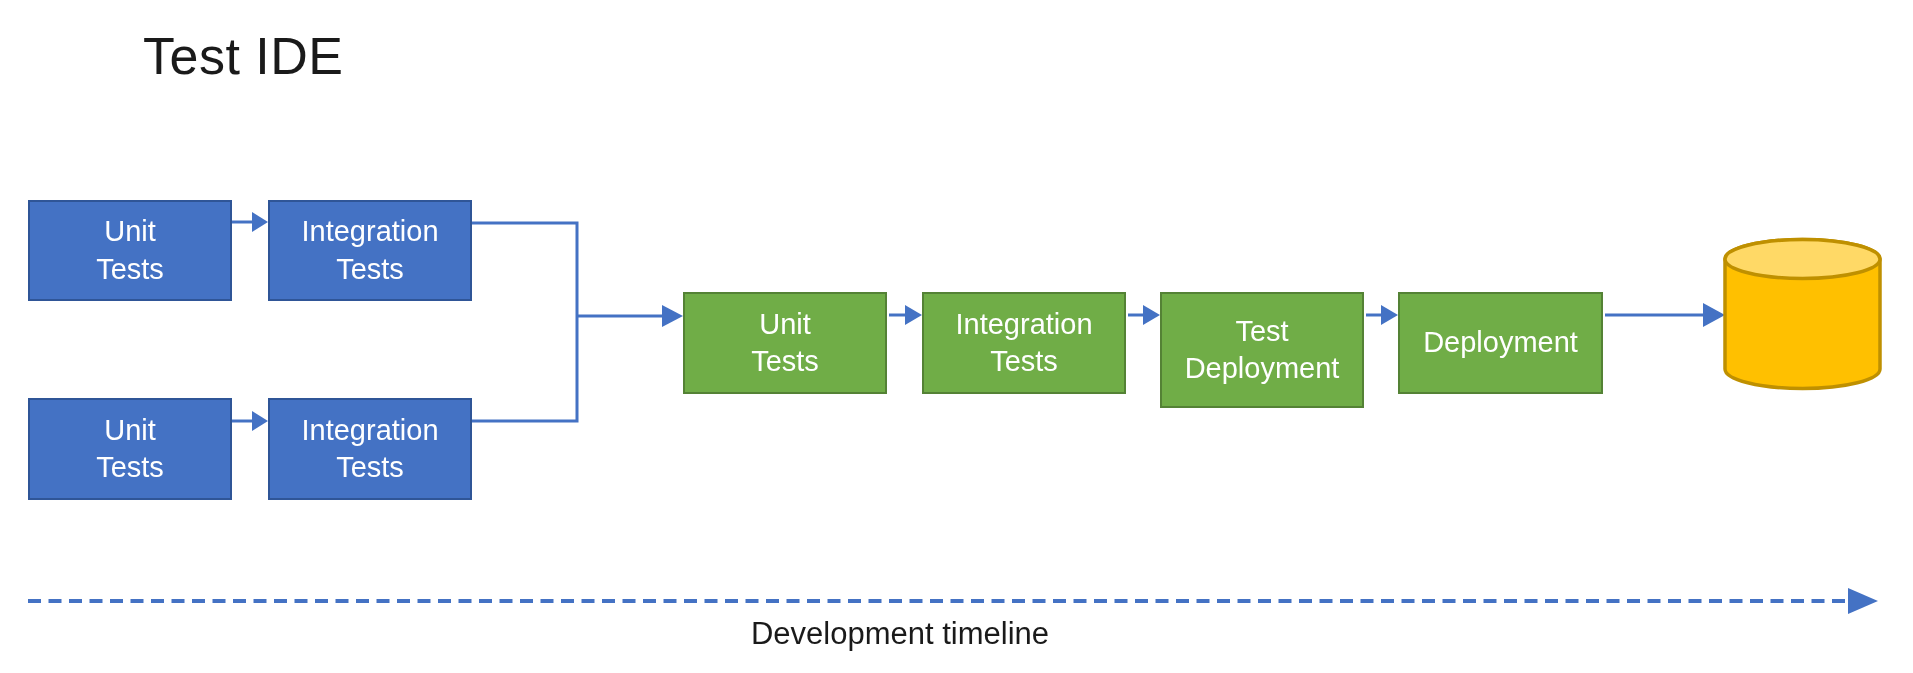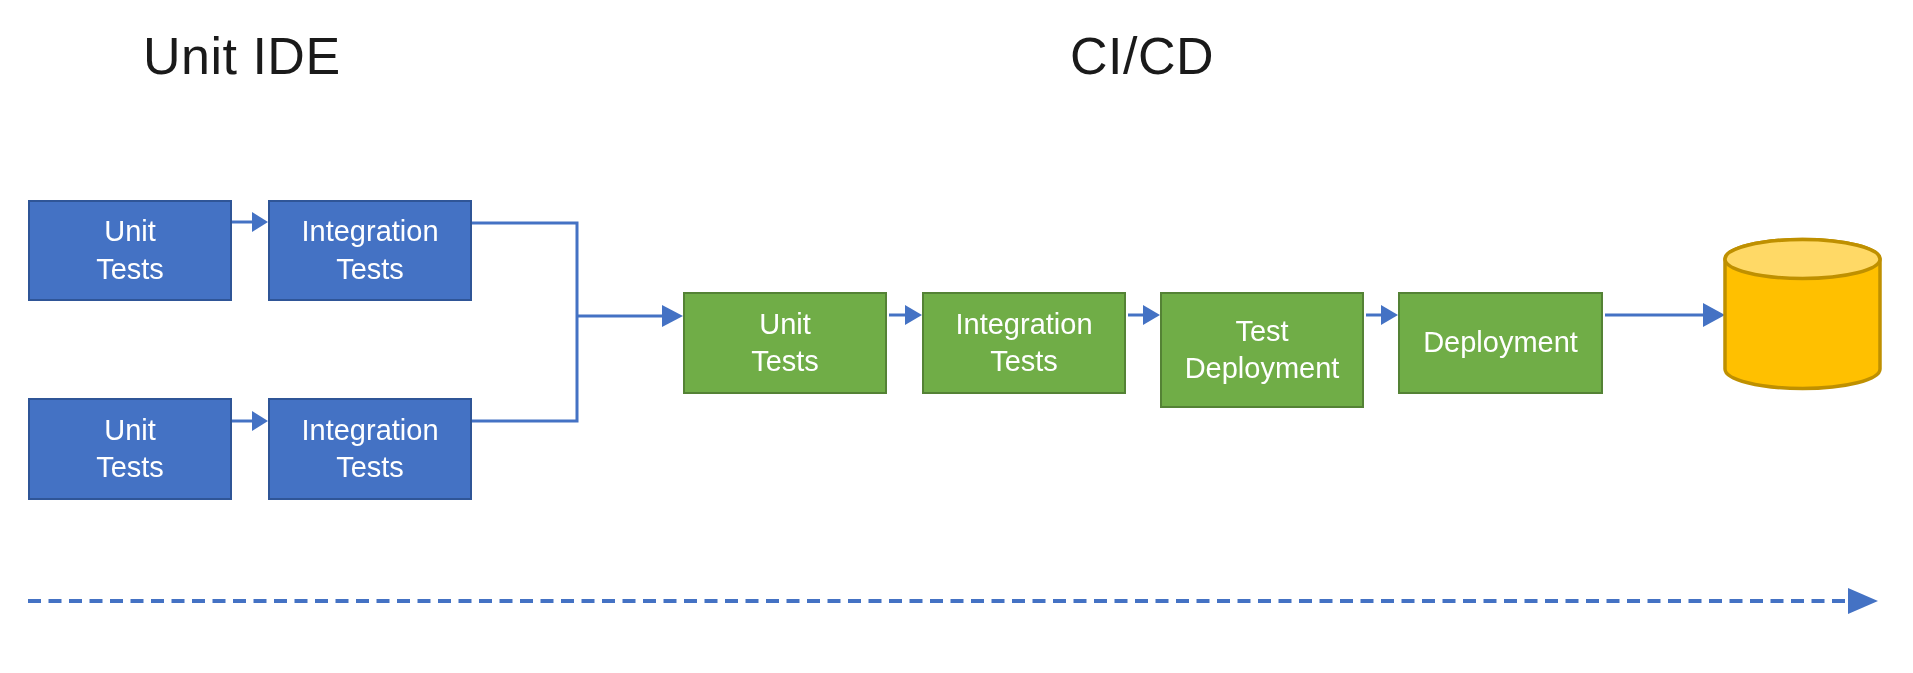--- a/index.html
+++ b/index.html
@@ -51,22 +51,21 @@
   .timeline-label{
     position:absolute;left:0;top:616px;width:1800px;
     text-align:center;font-size:31px;color:var(--title-text);
   }
 </style>
 </head>
 <body>
 
 <div class="stage">
 
-  <div class="section-title title-local">Unit IDE</div>
-  <div class="section-title title-cicd">CI/CD</div>
+  <div class="section-title title-local">Test IDE</div>
 
   <div class="node blue b-unit-1">Unit
 Tests</div>
   <div class="node blue b-int-1">Integration
 Tests</div>
   <div class="node blue b-unit-2">Unit
 Tests</div>
   <div class="node blue b-int-2">Integration
 Tests</div>
 
@@ -105,13 +104,14 @@
 
     <g>
       <path class="cyl-body" d="M1725,259 L1725,369 A77.5,19.5 0 0 0 1880,369 L1880,259 A77.5,19.5 0 0 0 1725,259 Z"></path>
       <ellipse class="cyl-top" cx="1802.5" cy="259" rx="77.5" ry="19.5"></ellipse>
     </g>
 
     <line class="dash" x1="28" y1="601" x2="1848" y2="601"></line>
     <polygon class="head" points="1848,588 1848,614 1878,601"></polygon>
   </svg>
 
+  <div class="timeline-label">Development timeline</div>
 </div>
 
 </body></html>

